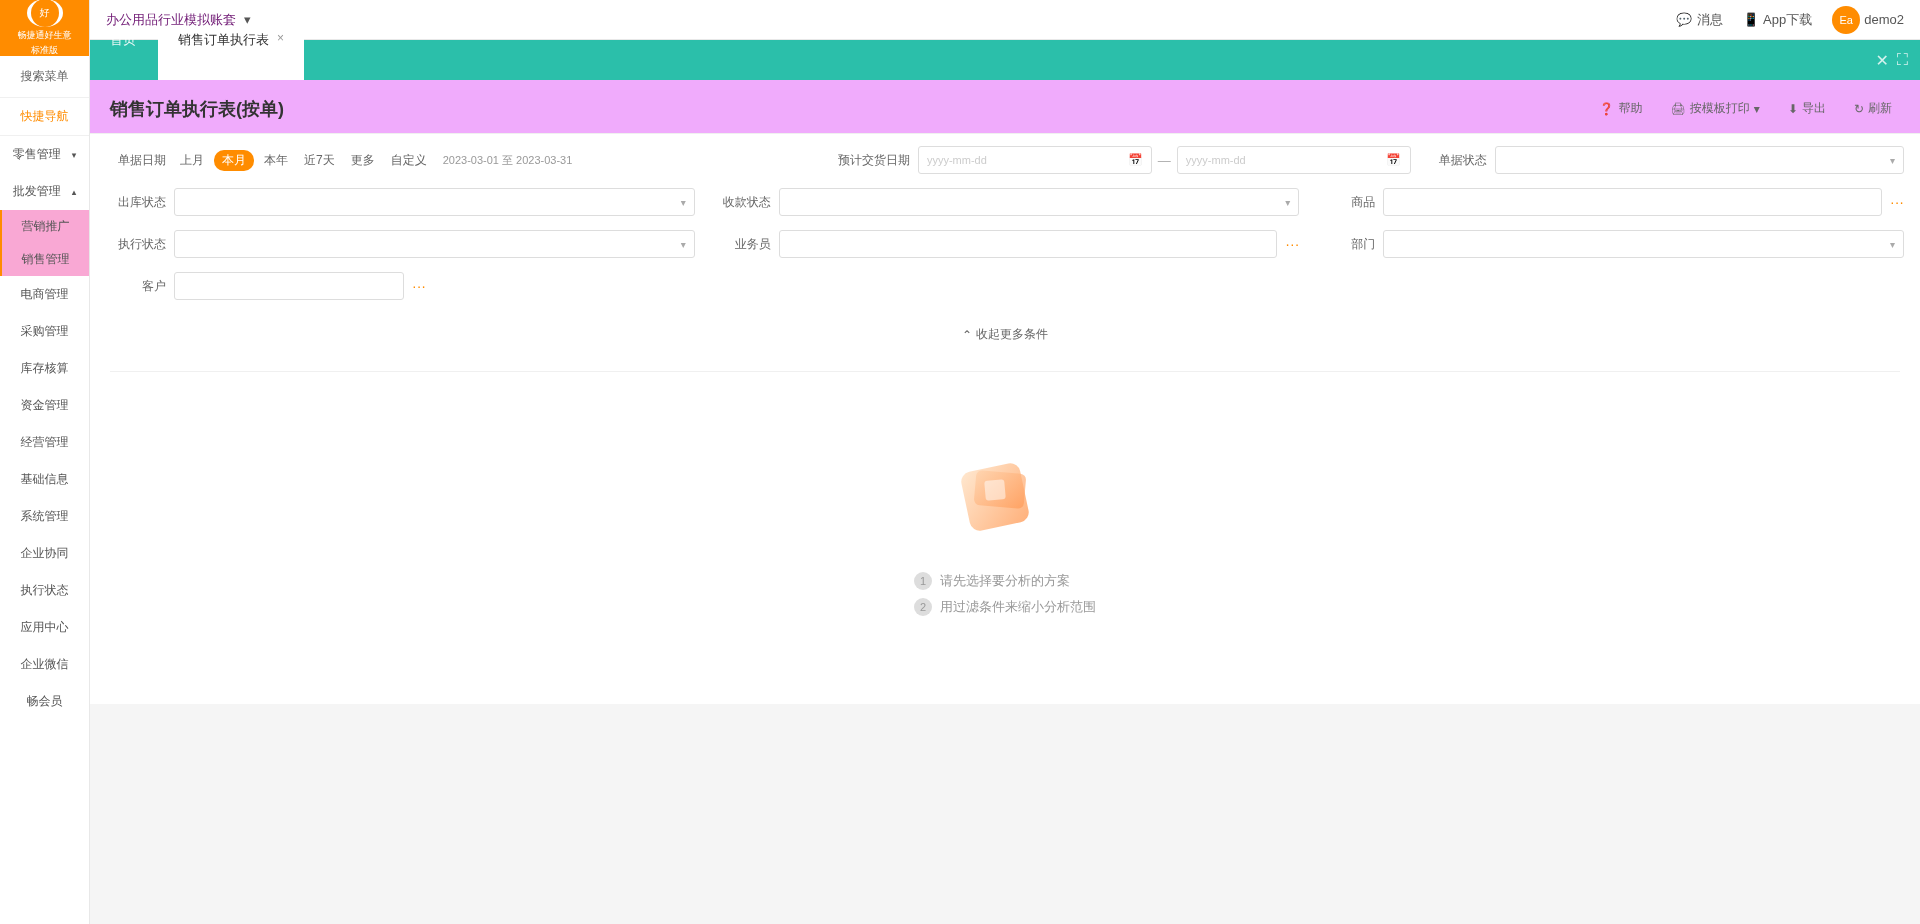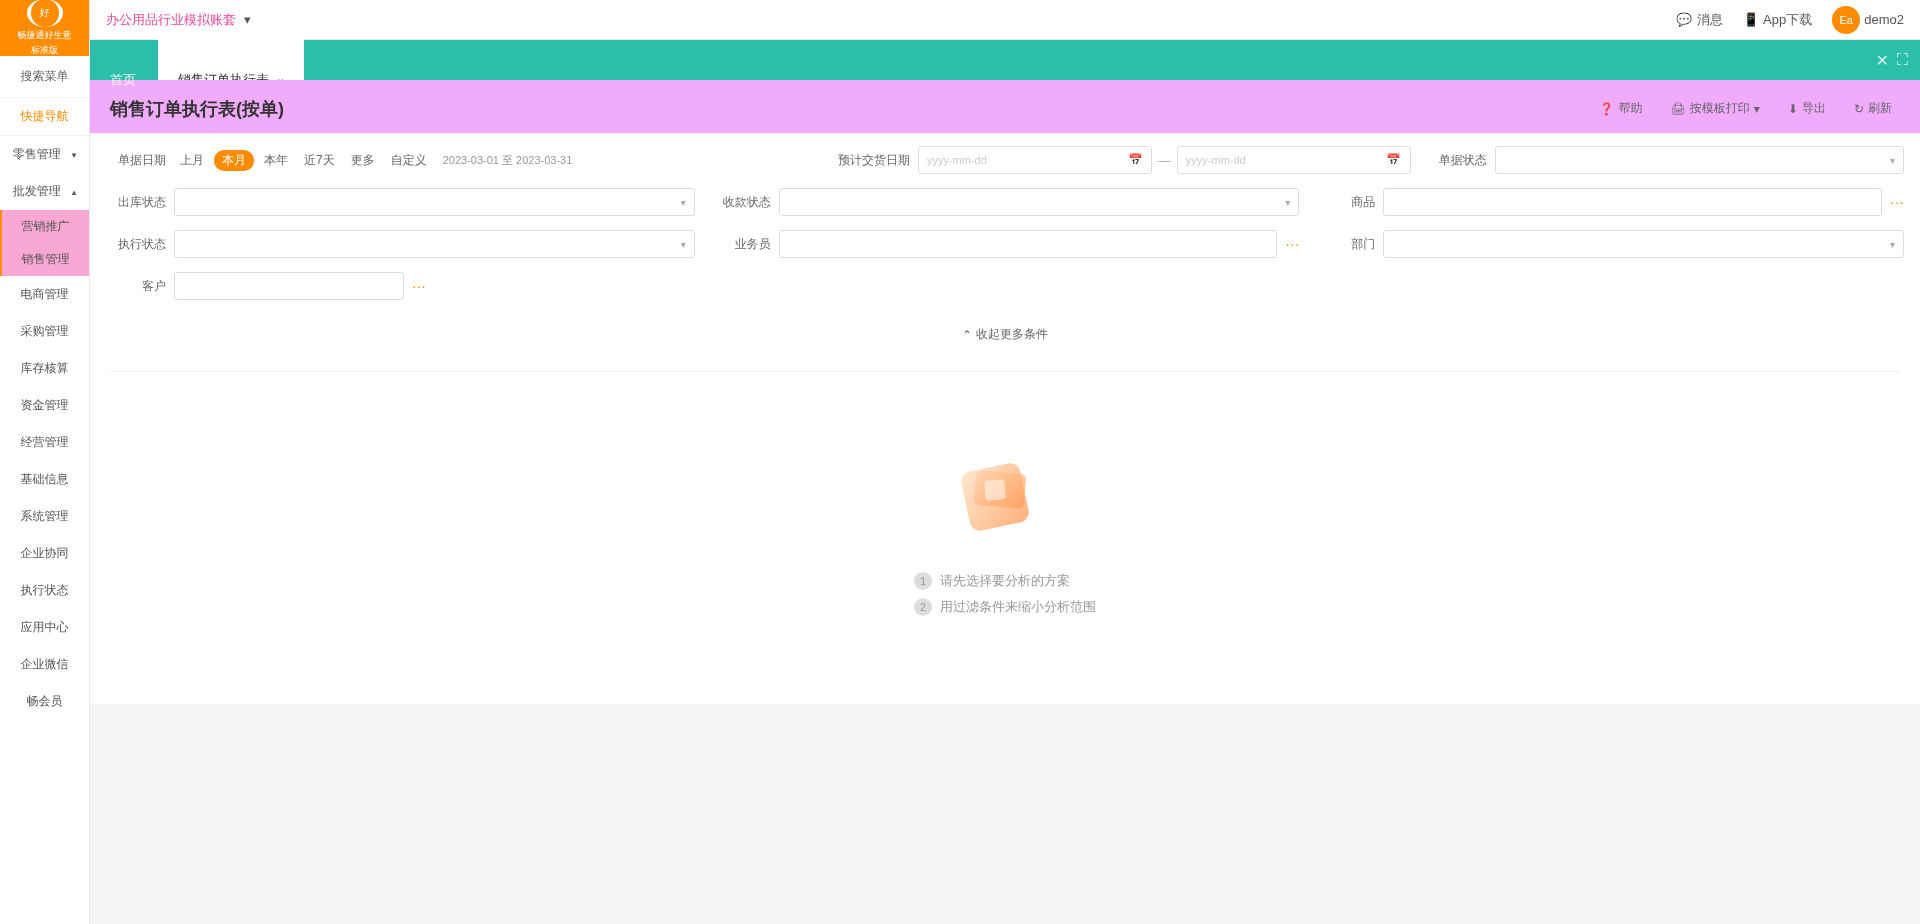--- a/index.html
+++ b/index.html
@@ -18,29 +18,29 @@
     .sidebar-item .arrow { font-size: 9px; }
     .sidebar-sub { background: #f9a8d4; border-left: 2px solid #ff8c00; }
     .sidebar-sub-item { padding: 8px 0; text-align: center; font-size: 12px; color: #555; cursor: pointer; display: flex; align-items: center; justify-content: center; gap: 4px; }
 
     
     .main { flex: 1; display: flex; flex-direction: column; height: 924px; overflow: hidden; }
 
     
     .topbar { height: 40px; background: #fff; display: flex; align-items: center; padding: 0 16px; border-bottom: 1px solid #e8e8e8; justify-content: space-between; }
     .topbar-left { display: flex; align-items: center; gap: 8px; }
-    .topbar-title { font-size: 13px; color: #ec4899; }
+    .topbar-title { font-size: 13px; color: #701a75; }
     .topbar-dropdown { font-size: 13px; color: #555; cursor: pointer; }
     .topbar-right { display: flex; align-items: center; gap: 20px; }
     .topbar-btn { display: flex; align-items: center; gap: 4px; font-size: 13px; color: #555; cursor: pointer; }
     .user-avatar { width: 28px; height: 28px; border-radius: 50%; background: #ff8c00; display: flex; align-items: center; justify-content: center; color: #fff; font-size: 12px; overflow: hidden; }
 
     
     .tabbar { height: 40px; background: #2bbfaa; display: flex; align-items: center; padding: 0; }
-    .tab-item { height: 58px; display: flex; align-items: flex-end; padding: 0 20px; font-size: 13px; color: #fff; cursor: pointer; opacity: 0.8; }
+    .tab-item { height: 58px; display: flex; align-items: flex-start; padding: 0 20px; font-size: 13px; color: #fff; cursor: pointer; opacity: 0.8; }
     .tab-item.active { background: #fff; color: #333; opacity: 1; border-radius: 4px 4px 0 0; margin: 0 2px; }
     .tab-item .tab-close { margin-left: 8px; font-size: 12px; color: #999; cursor: pointer; }
     .tab-home { color: #fff; opacity: 0.9; }
     .tabbar-right { margin-left: auto; display: flex; align-items: center; gap: 8px; padding-right: 12px; }
     .tabbar-icon { color: #fff; opacity: 0.8; cursor: pointer; font-size: 16px; }
 
     
     .content { flex: 1; overflow-y: auto; padding: 0; background: #f5f5f5; }
     .content-inner { background: #fff; margin: 0; }
 

